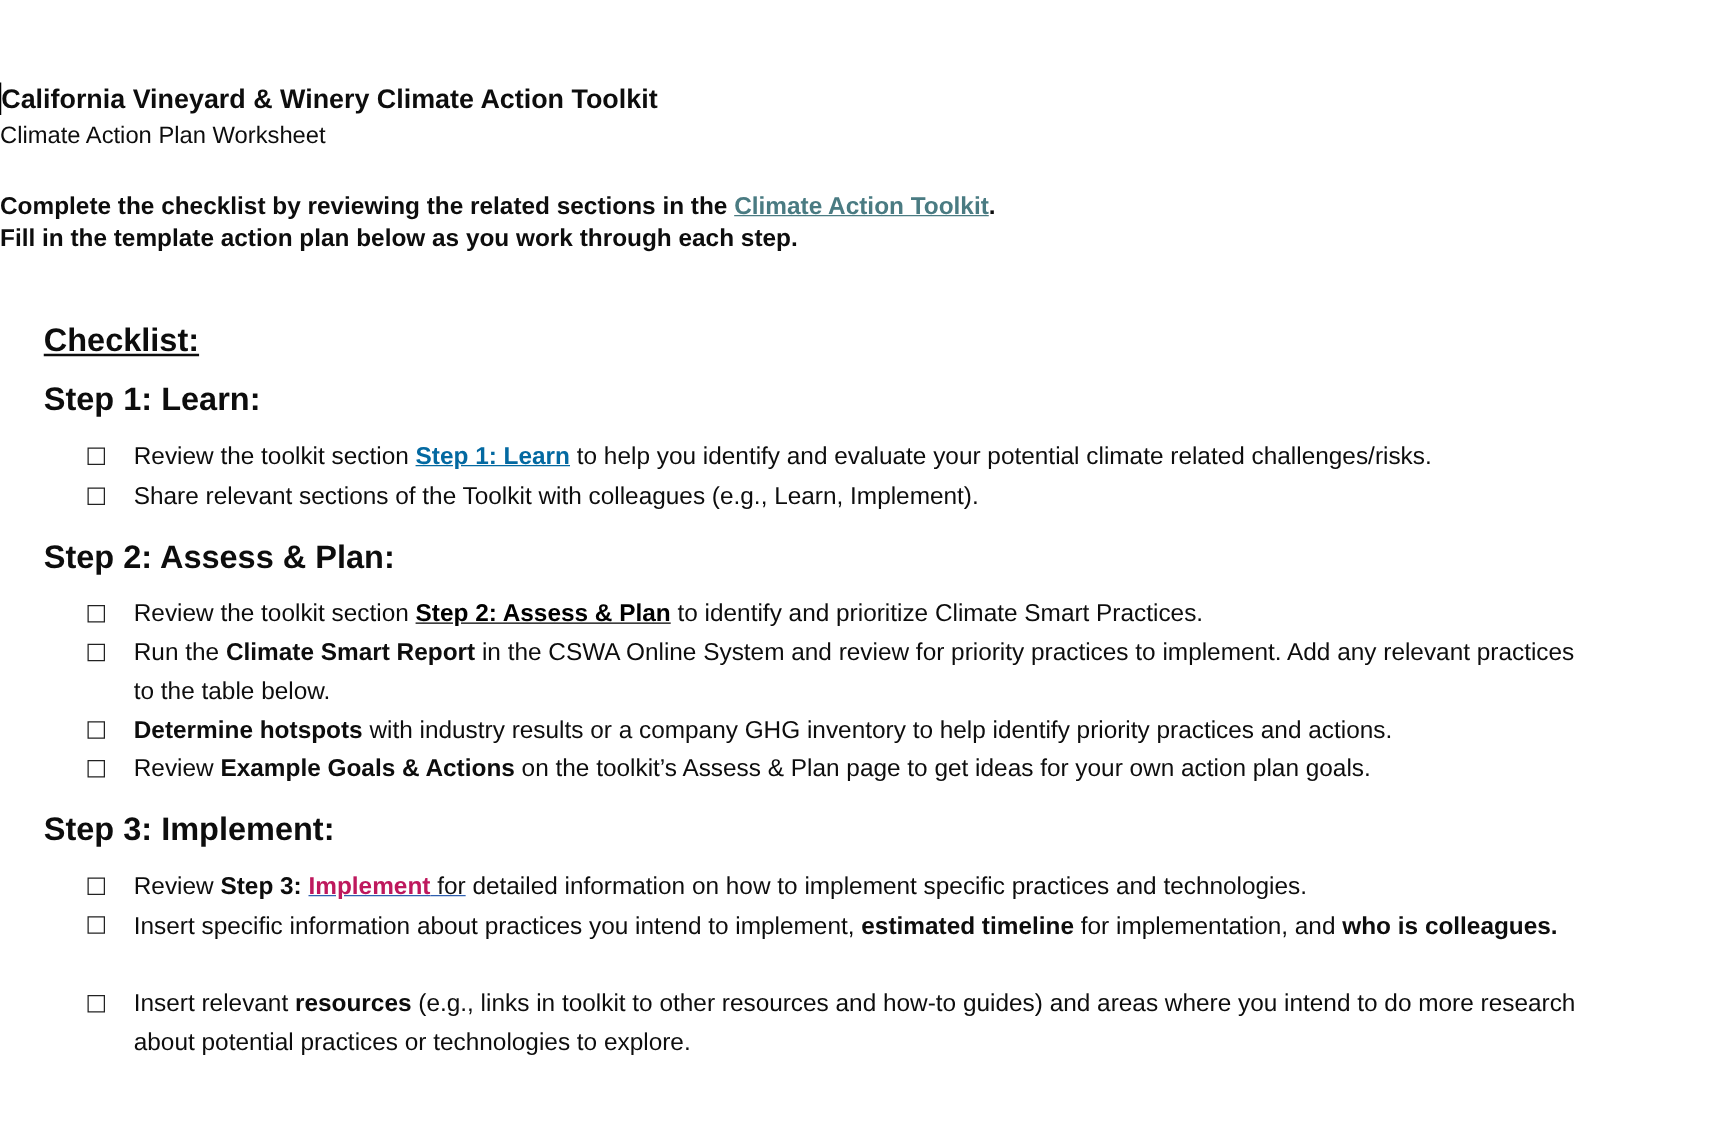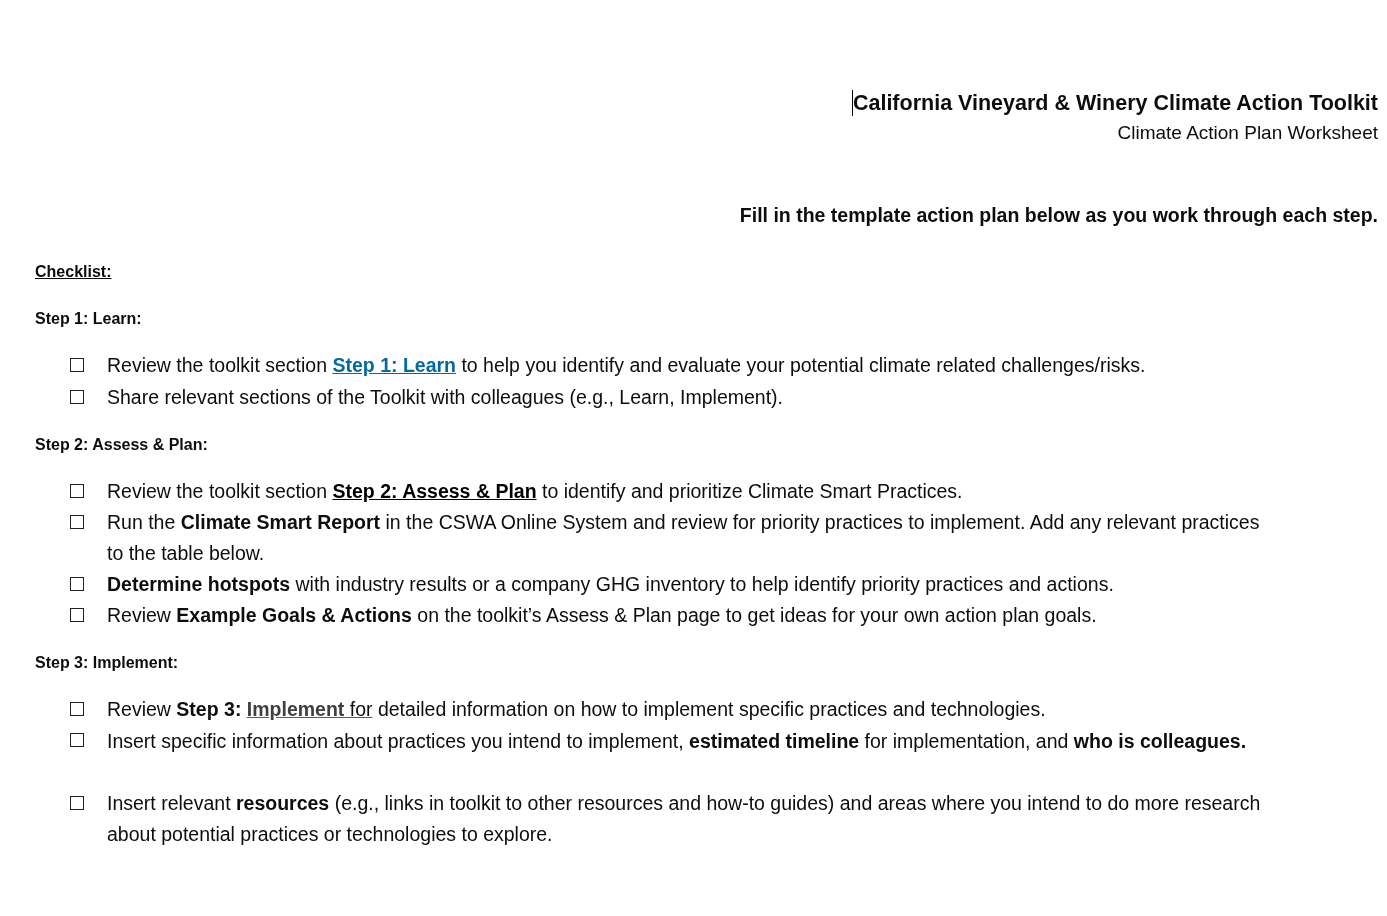--- a/index.html
+++ b/index.html
@@ -2,46 +2,47 @@
 <html><head>
 <meta charset="utf-8">
 <style>
   html, body { margin: 0; padding: 0; background: #ffffff; }
   body {
     width: 1387px; height: 916px; overflow: hidden; position: relative;
     font-family: "Liberation Sans", "DejaVu Sans", sans-serif;
     color: #0d0d0d;
   }
   .page { position: absolute; left: 0; top: 0; width: 1387px; height: 916px; }
-  .center { position: absolute; left: 12px; width: 1366px; text-align: right; white-space: nowrap; margin-top: 24px; }
+  .center { position: absolute; left: 0; width: 1366px; text-align: left; white-space: nowrap; }
   .title { top: 66px; font-size: 21.5px; font-weight: bold; line-height: 26px; }
   .cursor { display: inline-block; width: 1px; height: 26px; background: #000; vertical-align: -6px; margin-right: 0; }
   .subtitle { top: 96px; font-size: 19px; line-height: 26px; }
   .instr1 { top: 153px; font-size: 19.5px; font-weight: bold; line-height: 24px; }
   .instr2 { top: 179px; font-size: 19.5px; font-weight: bold; line-height: 24px; }
   .note { top: 233px; font-size: 19.5px; line-height: 24px; }
   a.link { color: #4a7b82; font-weight: bold; text-decoration: underline; }
-  .abs { position: absolute; white-space: nowrap; font-size: 16px; line-height: 24px; text-align: right; }
+  .abs { position: absolute; white-space: nowrap; font-size: 26px; line-height: 24px; text-align: right; }
   .checklist-heading { left: 35px; top: 260px; font-weight: bold; text-decoration: underline; }
   .step-heading { left: 35px; font-weight: bold; }
   .item { position: absolute; left: 70px; width: 1210px; font-size: 19.5px; line-height: 31px; }
   .box { position: absolute; left: 0; top: 0; width: 14px; height: 14px; border: 1.3px solid #222; margin-top: 8px; box-sizing: border-box; }
   .item-text { position: absolute; left: 37px; top: 0; width: 1170px; }
   .b { font-weight: bold; }
   .u { text-decoration: underline; }
   .blue-ul { text-decoration: underline; text-decoration-color: #2f5fb0; }
 </style>
 </head>
 <body>
 
 <div class="page">
 
   <div class="center title"><span class="cursor"></span><span>California Vineyard &amp; Winery Climate Action Toolkit</span></div>
   <div class="center subtitle">Climate Action Plan Worksheet</div>
 
+  <div class="center instr1"><span>Complete the checklist by reviewing the related sections in the </span><a class="link" href="#">Climate Action Toolkit</a><span>.</span></div>
   <div class="center instr2">Fill in the template action plan below as you work through each step.</div>
 
 
   <div class="abs checklist-heading">Checklist:</div>
 
   <div class="abs step-heading" style="top:307px">Step 1: Learn:</div>
 
   <div class="item" style="top:350px">
     <span class="box"></span>
     <div class="item-text"><span>Review the toolkit section </span><a class="b u" style="color:#0369a1" href="#">Step 1: Learn</a><span> to help you identify and evaluate your potential climate related challenges/risks.</span></div>
@@ -67,21 +68,21 @@
   </div>
   <div class="item" style="top:600px">
     <span class="box"></span>
     <div class="item-text"><span>Review </span><span class="b">Example Goals &amp; Actions</span><span> on the toolkit’s Assess &amp; Plan page to get ideas for your own action plan goals.</span></div>
   </div>
 
   <div class="abs step-heading" style="top:651px">Step 3: Implement:</div>
 
   <div class="item" style="top:694px">
     <span class="box"></span>
-    <div class="item-text"><span>Review </span><span class="b">Step 3: </span><a class="b blue-ul" style="color:#404040" href="#">Implement</a><span class="blue-ul"> for</span><span> detailed information on how to implement specific practices and technologies.</span></div>
+    <div class="item-text"><span>Review </span><span class="b">Step 3: </span><a class="b blue-ul" style="color:#be185d" href="#">Implement</a><span class="blue-ul"> for</span><span> detailed information on how to implement specific practices and technologies.</span></div>
   </div>
   <div class="item" style="top:725px">
     <span class="box"></span>
     <div class="item-text" style="line-height:32px"><span>Insert specific information about practices you intend to implement, </span><span class="b">estimated timeline</span><span> for implementation, and </span><span class="b">who is colleagues.</span></div>
   </div>
   <div class="item" style="top:788px">
     <span class="box"></span>
     <div class="item-text"><span>Insert relevant </span><span class="b">resources</span><span> (e.g., links in toolkit to other resources and how-to guides) and areas where you intend to do more research about potential practices or technologies to explore.</span></div>
   </div>
 

